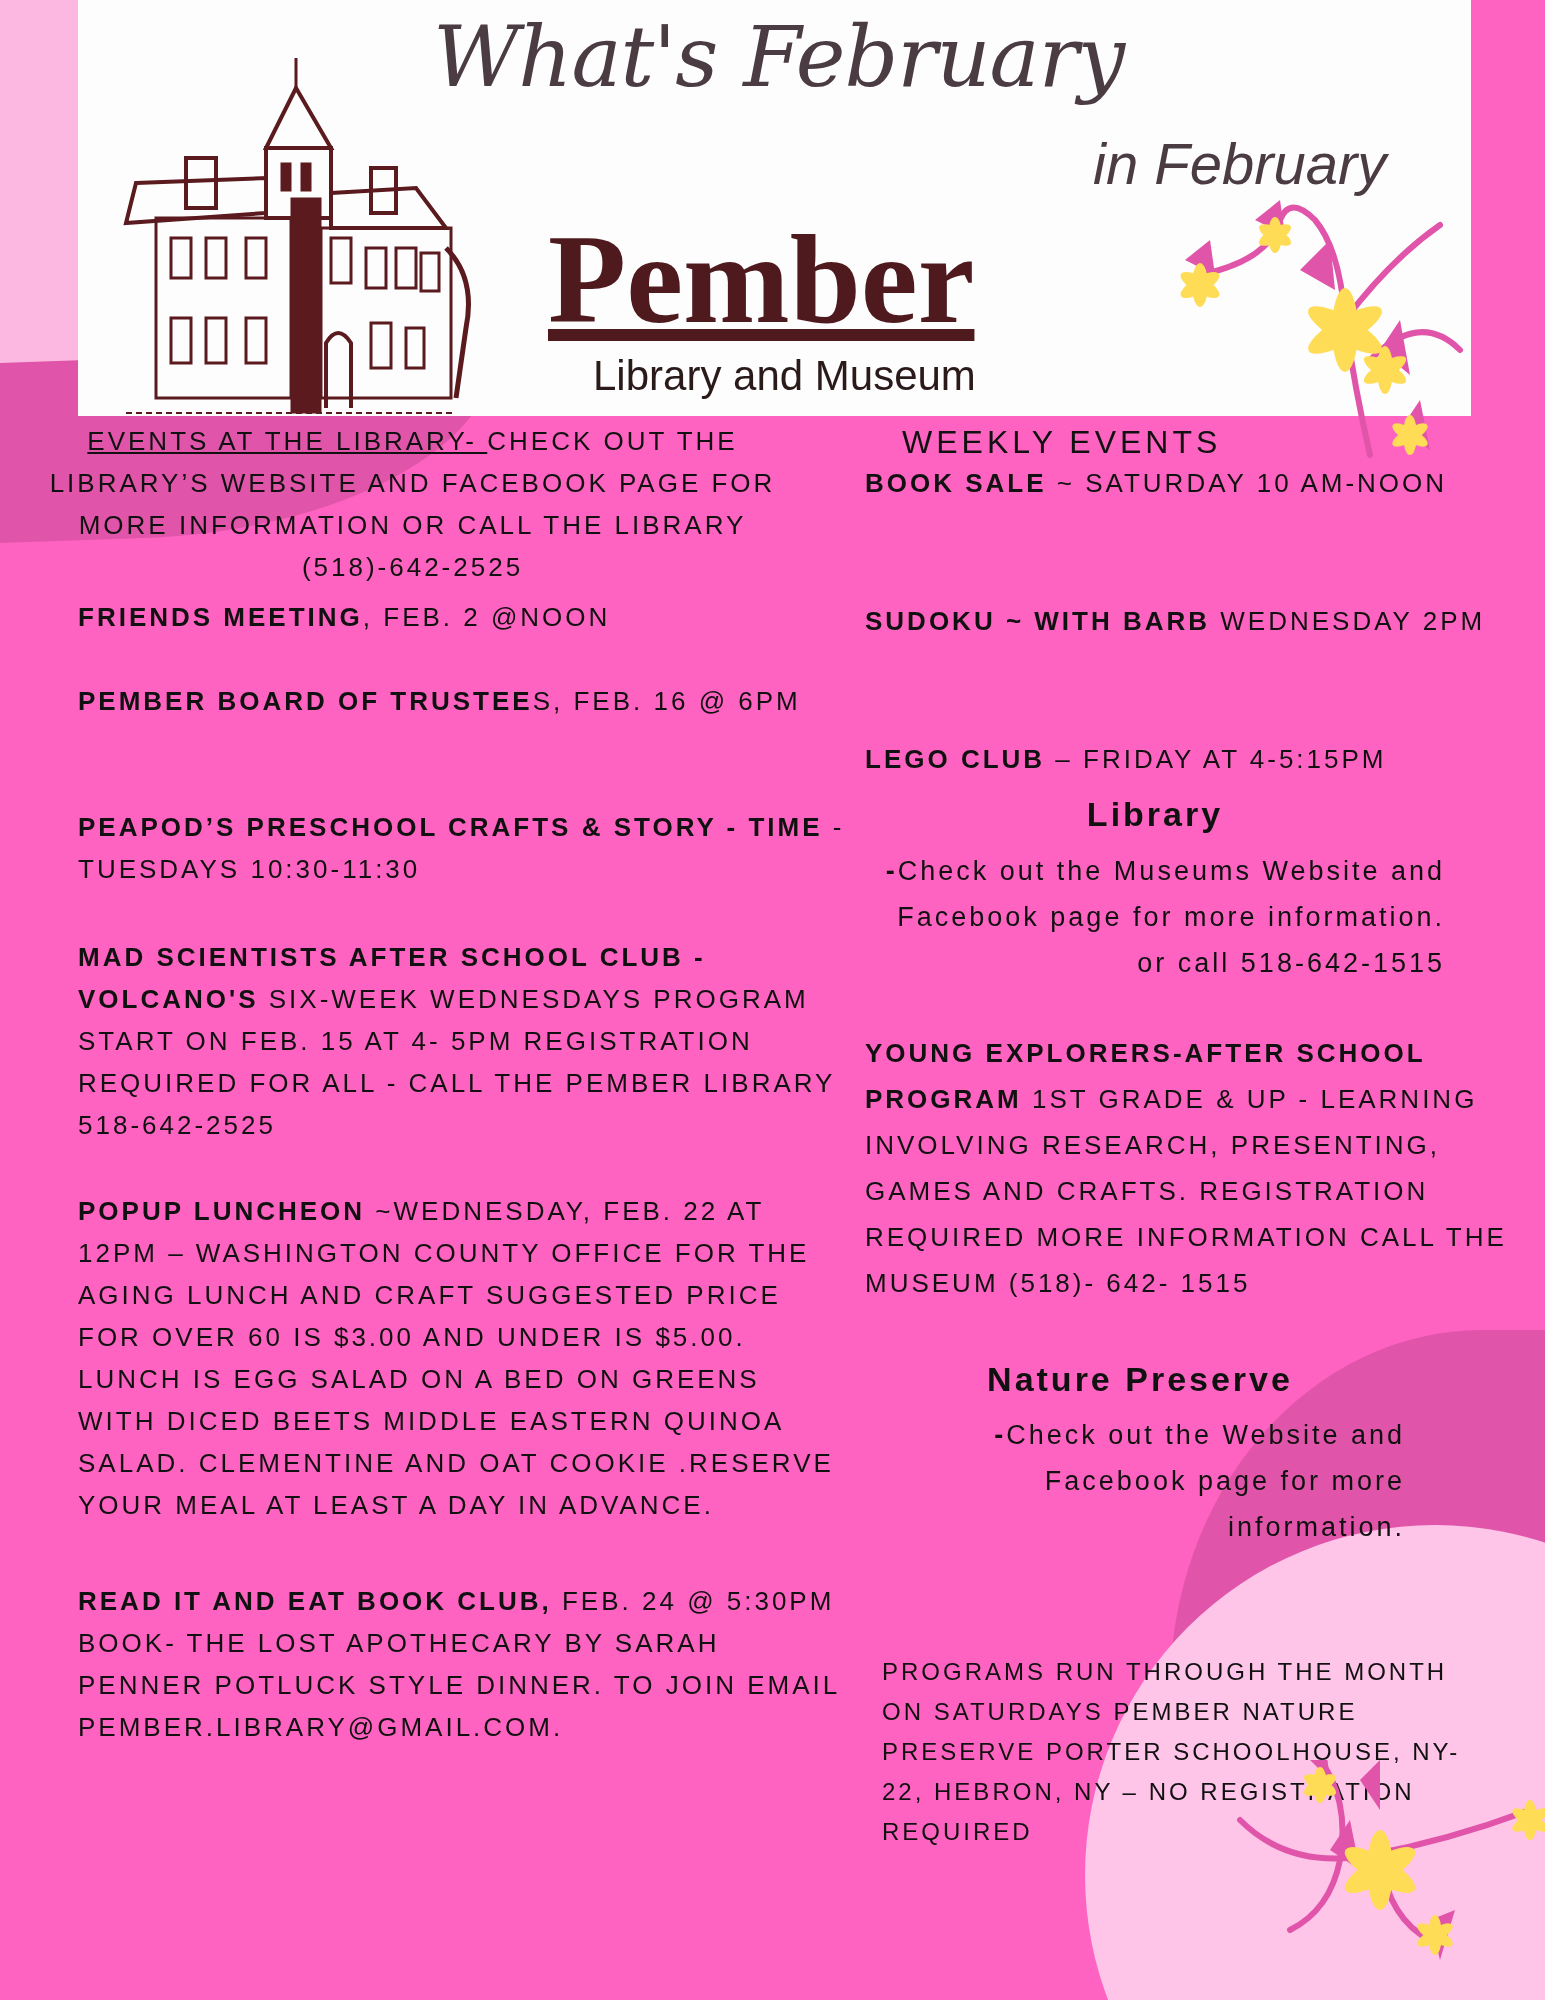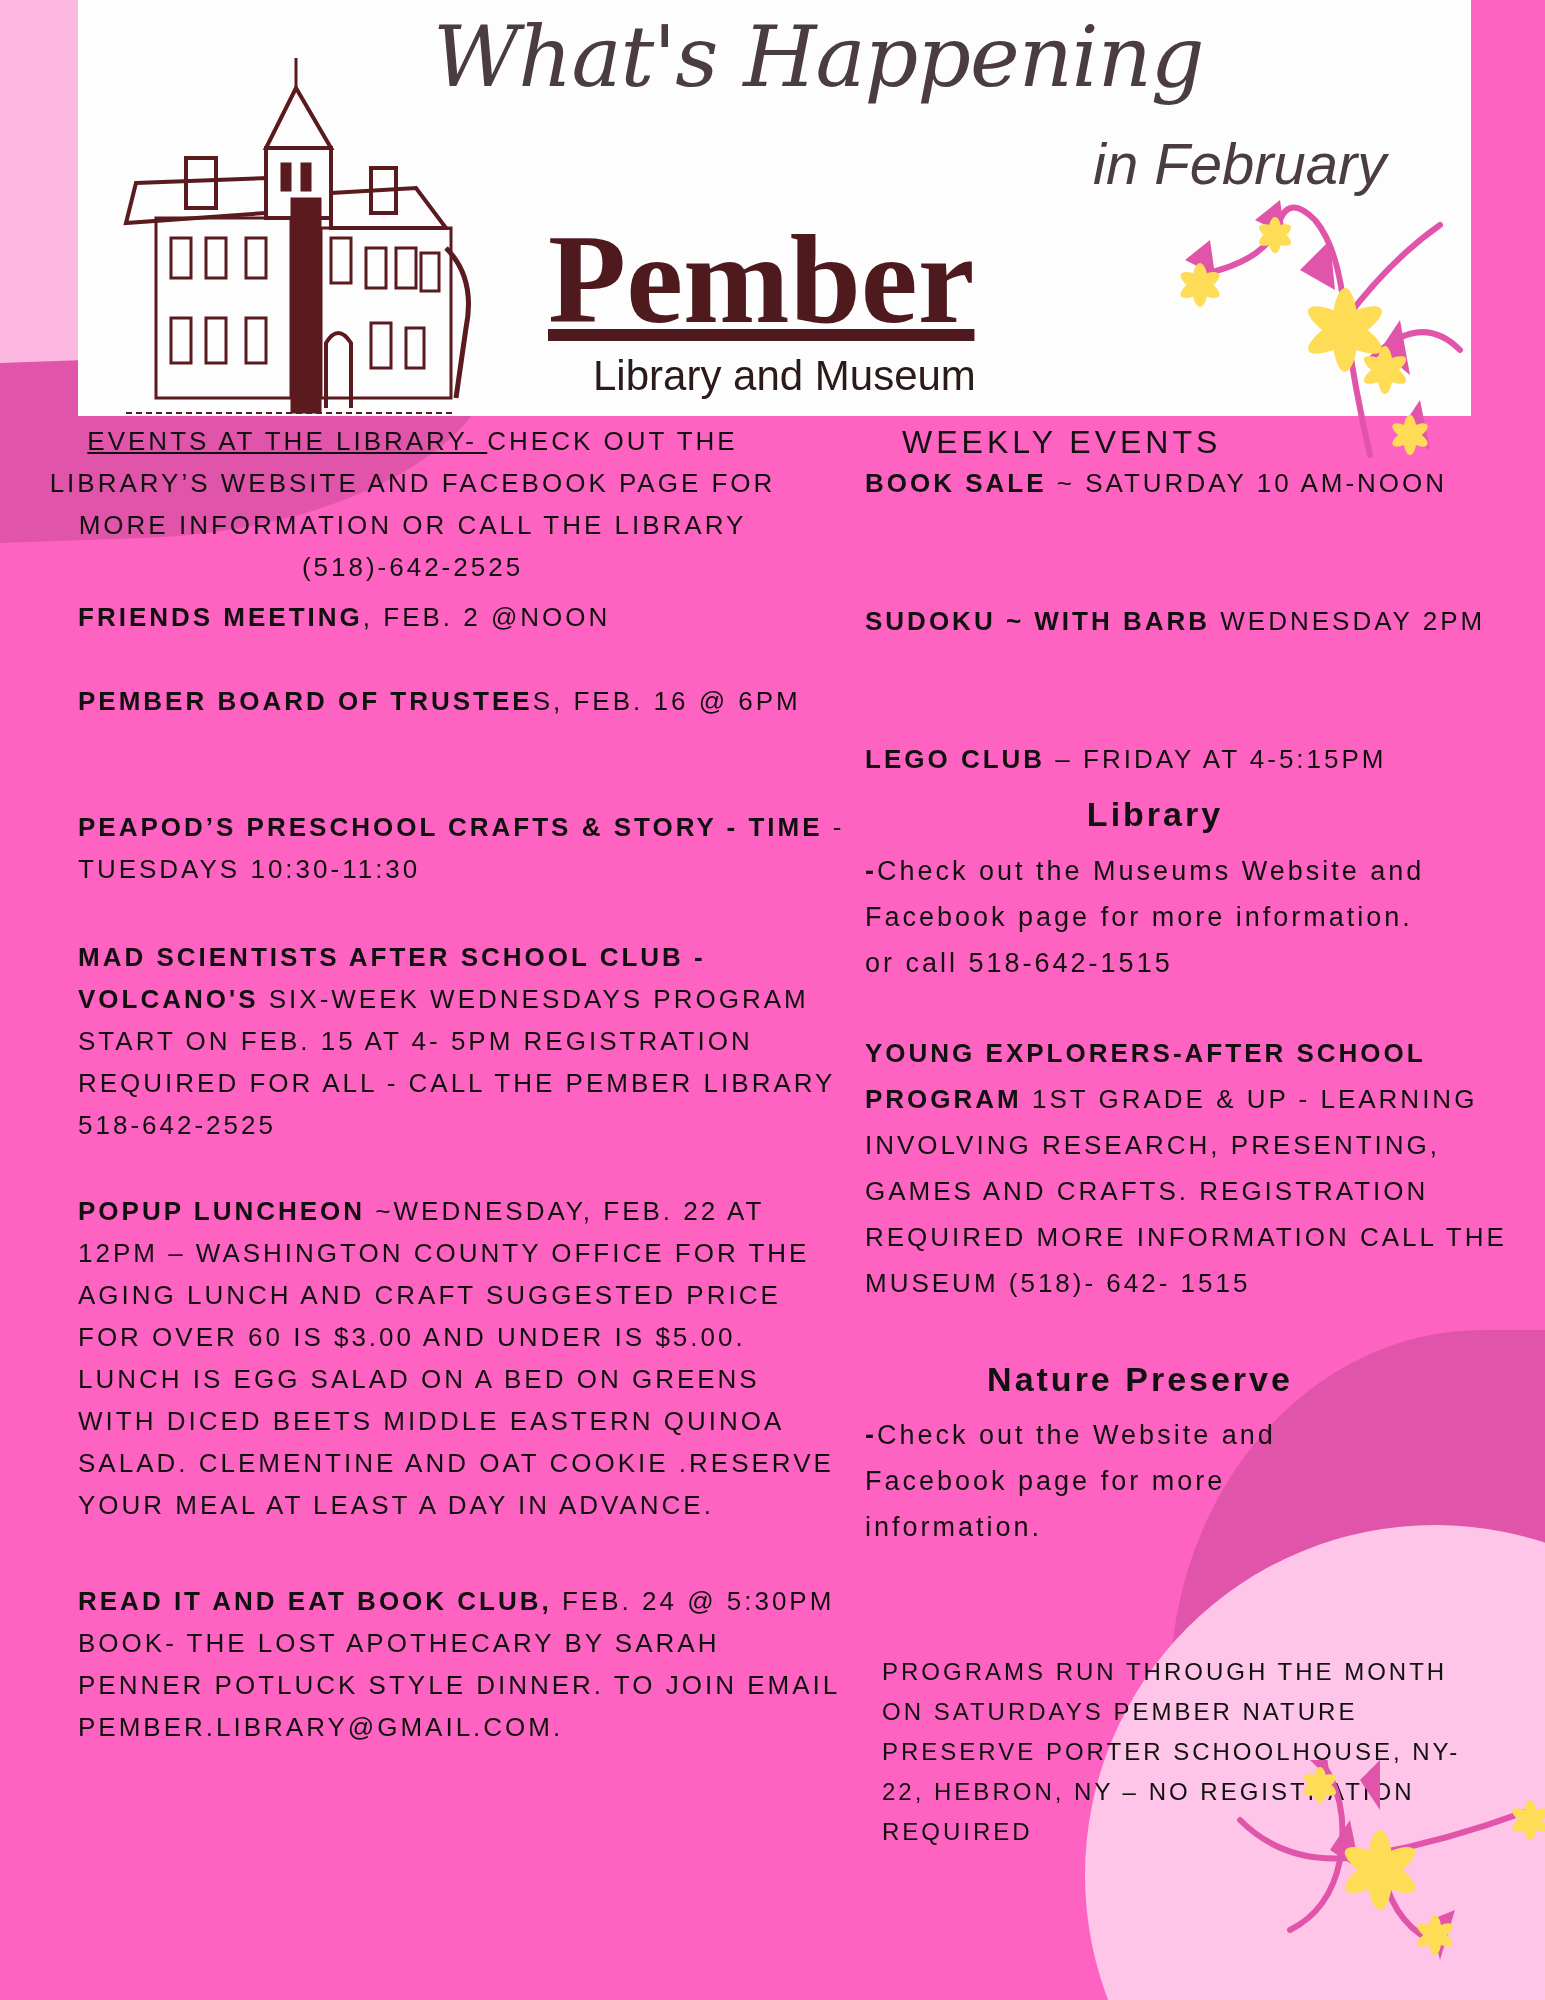--- a/index.html
+++ b/index.html
@@ -110,21 +110,21 @@
       font-weight: bold; font-size: 34px; letter-spacing: 3px;
       color: #111; text-align: center;
     }
     .museum-head { left: 865px; top: 795px; width: 580px; }
     .nature-head { left: 865px; top: 1360px; width: 550px; }
 
     .mixed {
       position: absolute;
       font-family: "Liberation Sans", sans-serif;
       font-size: 27px; letter-spacing: 3px; line-height: 46px;
-      text-align: left; color: #111;
+      text-align: right; color: #111;
     }
     .museum-desc { left: 865px; top: 848px; width: 580px; }
     .nature-desc { left: 865px; top: 1412px; width: 540px; }
 
     .ye { top: 1030px; }
     .programs {
       left: 882px; top: 1652px; width: 600px;
       font-size: 24px; line-height: 40px;
     }
   </style>
@@ -163,21 +163,21 @@
           <rect x="90" y="290" width="20" height="45"></rect>
           <rect x="130" y="290" width="20" height="45"></rect>
         <rect x="255" y="295" width="20" height="45"></rect>
           <rect x="290" y="300" width="18" height="40"></rect>
       </g>
       <path d="M210,380 L210,315 Q222,295 235,315 L235,380" fill="none" stroke-width="4"></path>
       <path d="M330,220 Q360,250 350,300 L340,370" fill="none" stroke-width="5"></path>
       <line x1="10" y1="385" x2="340" y2="385" stroke-width="2" stroke-dasharray="6 4"></line>
     </g>
   </svg>
-  <div class="script-title">What's Happening</div>
+  <div class="script-title">What's February</div>
   <div class="script-sub">in February</div>
   <div class="logo-pember">Pember</div>
   <div class="logo-sub">Library and Museum</div>
 </div>
 
 <svg class="flowers-top" viewBox="0 0 370 260">
   <g fill="none" stroke="#e055a9" stroke-width="6" stroke-linecap="round">
     <path d="M60,75 Q130,60 140,20 Q150,-5 175,20 Q200,50 205,120 Q215,190 230,255"></path>
     <path d="M205,120 Q250,60 300,25"></path>
     <path d="M230,160 Q280,110 320,150"></path>

